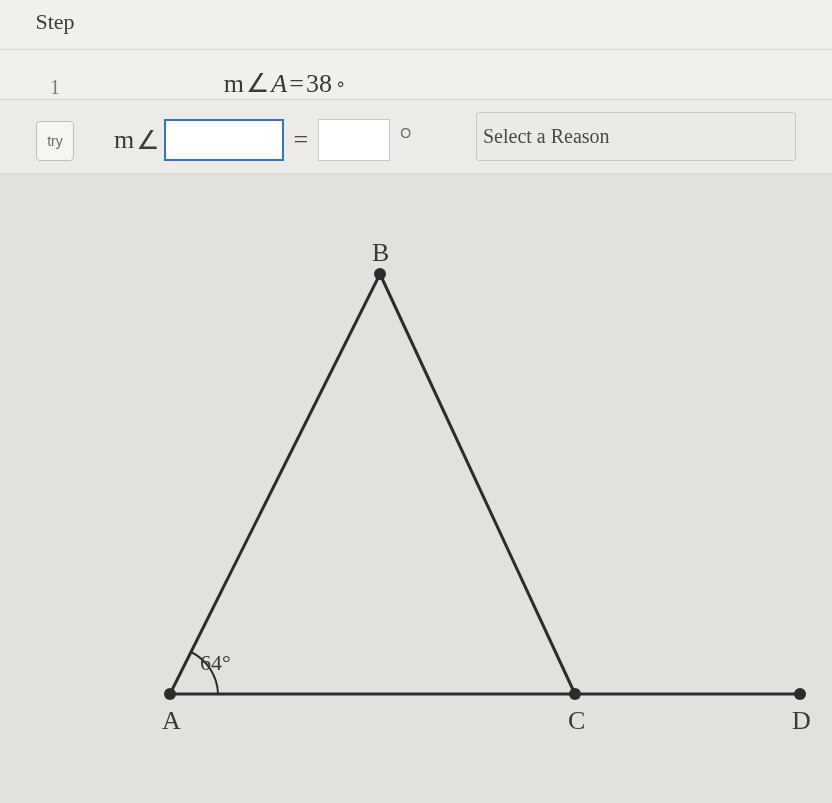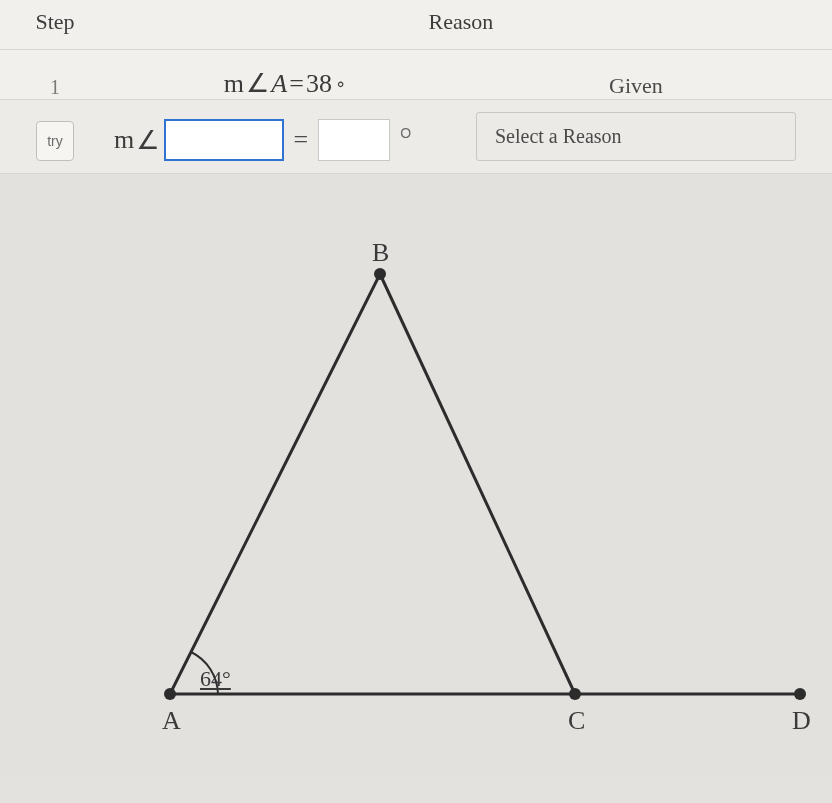--- a/index.html
+++ b/index.html
@@ -97,21 +97,21 @@
     margin-top: 6px;
     margin-left: 6px;
     font-family: Arial, sans-serif;
   }
   .reason-btn {
     display: inline-block;
     width: 320px;
     text-align: left;
     background: #eceae6;
     border: 1px solid #c9c7c3;
-    padding: 12px 18px;
+    padding: 12px 6px;
     font-family: Georgia, serif;
     font-size: 20px;
     color: #4a4a4a;
     border-radius: 3px;
     cursor: pointer;
   }
   .diagram-area {
     position: relative;
     width: 832px;
     height: 600px;
@@ -134,36 +134,34 @@
     color: #3a3a3a;
   }
 </style>
 </head>
 <body>
 
 <div class="table-area">
 
   <div class="row header-row">
     <div class="col-step">Step</div>
-    <div class="col-reason">Reason</div>
   </div>
 
   <div class="row">
     <div class="col-step step-num">1</div>
     <div class="col-angle">
       <span class="math">
         <span>m</span>
           <span class="angle-sym"></span>
           <span style="font-style:italic">A</span>
         <span> = </span>
         <span>38</span>
           <span class="deg">∘</span>
       </span>
     </div>
-    <div class="col-reason">Given</div>
   </div>
 
   <div class="row input-row">
     <div class="col-step">
       <span class="try-btn">try</span>
     </div>
     <div class="col-angle" style="justify-content:flex-start; padding-left:0;">
       <span class="math" style="margin-left:4px;">
         <span>m</span>
           <span class="angle-sym"></span>
@@ -189,14 +187,14 @@
     <circle cx="170" cy="520" r="6" fill="#2c2c2c"></circle>
     <circle cx="380" cy="100" r="6" fill="#2c2c2c"></circle>
     <circle cx="575" cy="520" r="6" fill="#2c2c2c"></circle>
     <circle cx="800" cy="520" r="6" fill="#2c2c2c"></circle>
   </svg>
 
   <div class="vlabel" style="left:162px; top:532px;">A</div>
   <div class="vlabel" style="left:372px; top:64px;">B</div>
   <div class="vlabel" style="left:568px; top:532px;">C</div>
   <div class="vlabel" style="left:792px; top:532px;">D</div>
-  <div class="angle-label" style="left:200px; top:492px;text-decoration:underline;">64°</div>
+  <div class="angle-label" style="left:200px; top:476px;">64°</div>
 </div>
 
 </body></html>

